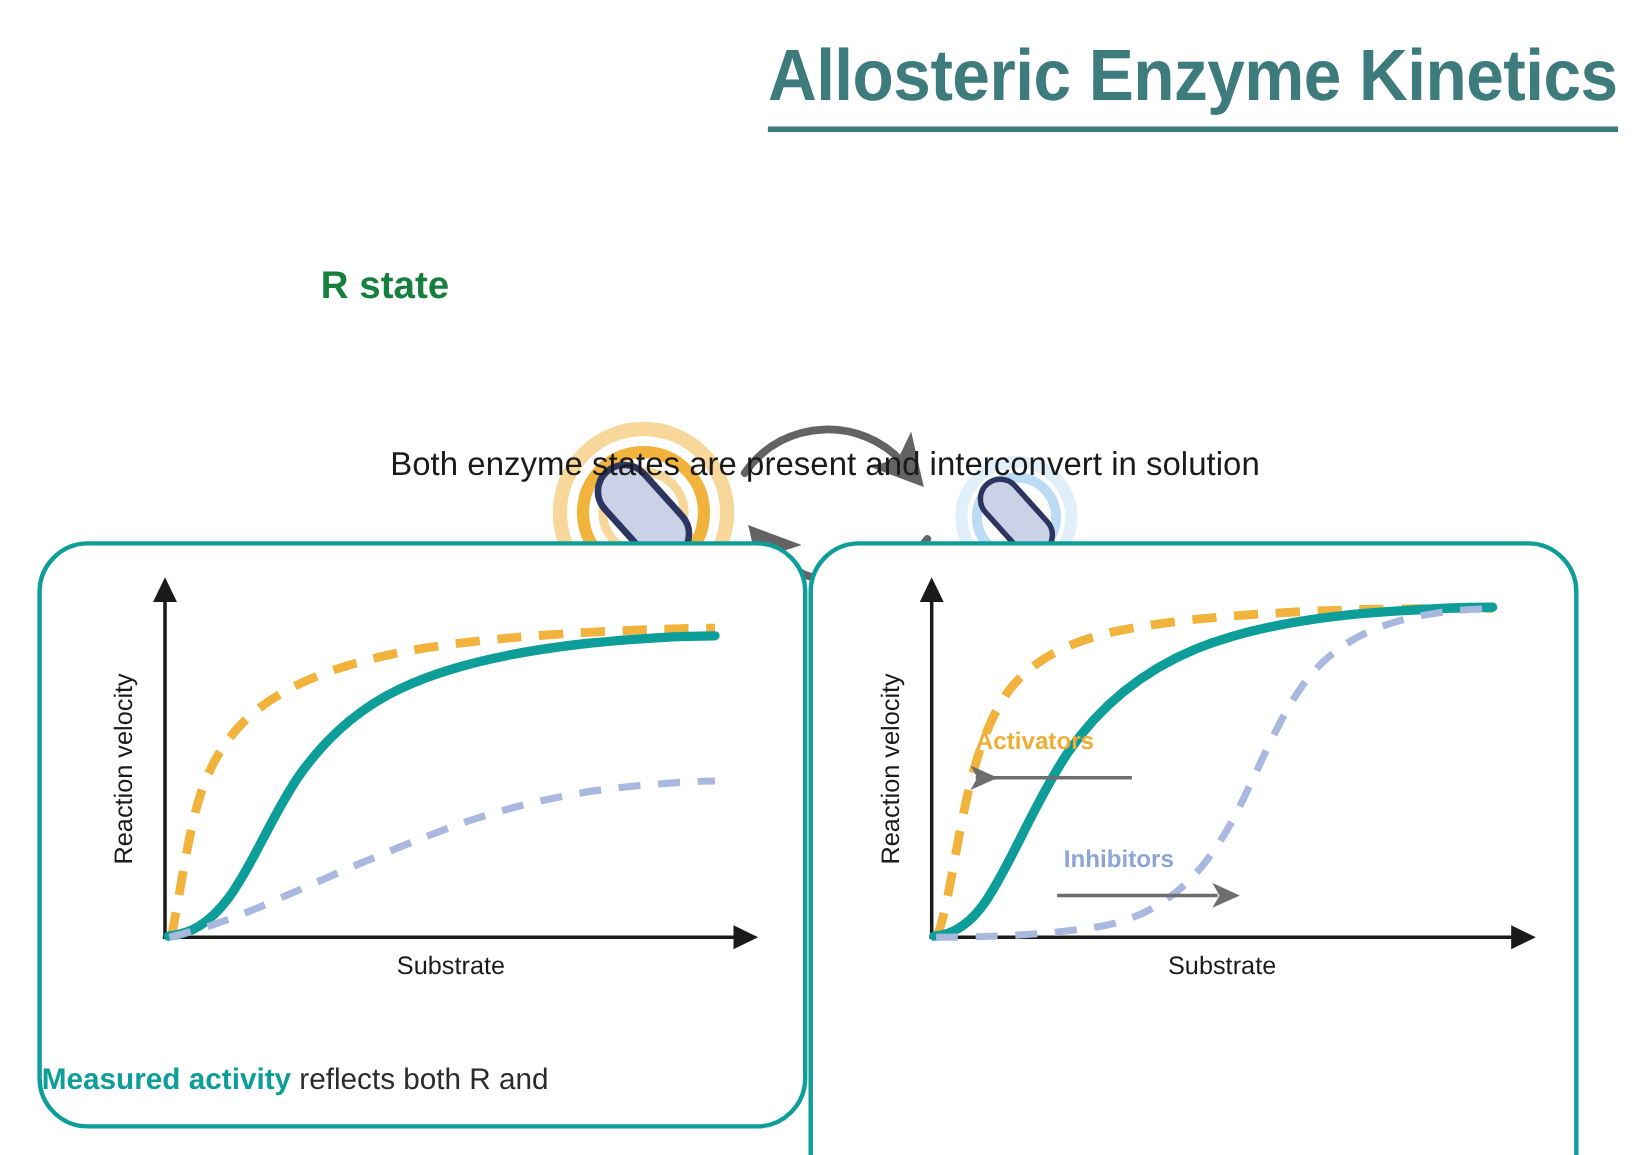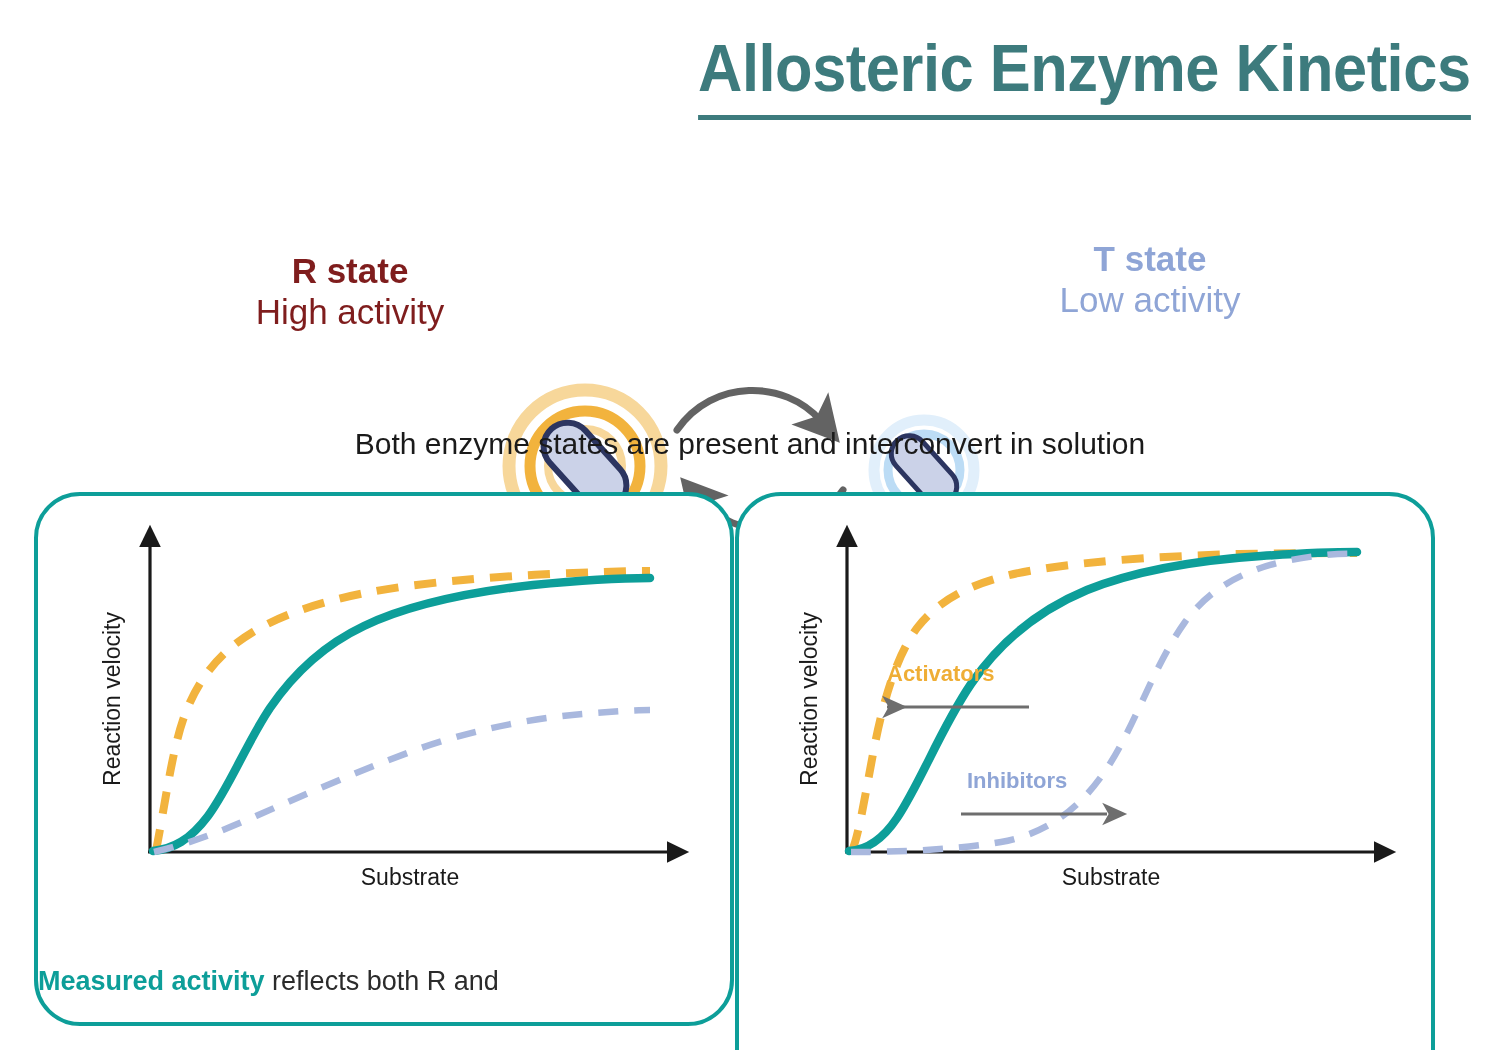--- a/index.html
+++ b/index.html
@@ -56,23 +56,23 @@
     font-size: 35px;
     font-weight: bold;
   }
   .state-label .state-desc {
     display: block;
     font-size: 35px;
     font-weight: normal;
   }
   #r-state-label {
     left: 200px;
-    top: 70px;
+    top: 59px;
     width: 300px;
-    color: #7f1d1d;
+    color: #15803d;
   }
   #t-state-label {
     left: 1000px;
     top: 58px;
     width: 300px;
     color: #8fa5d6;
   }
   .enzyme-figure {
     position: absolute;
   }
@@ -83,21 +83,20 @@
   
   #interconvert-caption {
     position: absolute;
     left: 0;
     top: 406px;
     width: 1500px;
     text-align: center;
     font-size: 30px;
     color: #1a1a1a;
     white-space: nowrap;
-    margin-top: 21px;
   }
 
   
   .panel {
     position: absolute;
     border: 4px solid #0d9e99;
     border-radius: 46px;
     box-sizing: border-box;
     background: #ffffff;
   }
@@ -140,21 +139,20 @@
 <body>
 
 <div id="title-block">
   <div id="page-title">Allosteric Enzyme Kinetics</div>
 </div>
 
 <div id="states-row">
 
   <div class="state-label" id="r-state-label">
     <span class="state-name">R state</span>
-    <span class="state-desc">High activity</span>
   </div>
 
   <svg class="enzyme-figure" id="r-state-figure" width="180" height="180" viewBox="0 0 180 180">
     <circle cx="90" cy="90" r="76" fill="none" stroke="#f7d79a" stroke-width="13"></circle>
     <circle cx="90" cy="90" r="55" fill="none" stroke="#f2b33d" stroke-width="11"></circle>
     <circle cx="90" cy="90" r="37" fill="none" stroke="#f7d79a" stroke-width="8"></circle>
     <g transform="rotate(-42 90 90)">
       <rect x="66" y="40" width="48" height="100" rx="24" ry="24" fill="#cbd2e8" stroke="#2c3560" stroke-width="6"></rect>
     </g>
   </svg>
@@ -173,24 +171,20 @@
   </svg>
 
   <svg class="enzyme-figure" id="t-state-figure" width="124" height="124" viewBox="0 0 124 124">
     <circle cx="62" cy="62" r="50" fill="none" stroke="#e1effb" stroke-width="11"></circle>
     <circle cx="62" cy="62" r="36" fill="none" stroke="#bcdcf5" stroke-width="9"></circle>
     <g transform="rotate(-42 62 62)">
       <rect x="44" y="22" width="36" height="80" rx="18" ry="18" fill="#cbd2e8" stroke="#2c3560" stroke-width="5"></rect>
     </g>
   </svg>
 
-  <div class="state-label" id="t-state-label">
-    <span class="state-name">T state</span>
-    <span class="state-desc">Low activity</span>
-  </div>
 </div>
 
 <div id="interconvert-caption">Both enzyme states are present and interconvert in solution</div>
 
 <div class="panel" id="left-panel">
   <div class="chart-holder">
     <svg width="700" height="390" viewBox="0 0 700 390">
       <defs>
         <marker id="axArrL1" markerWidth="8" markerHeight="8" refX="1" refY="4" orient="auto">
           <path d="M0,0.6 L7,4 L0,7.4 z" fill="#1a1a1a"></path>

